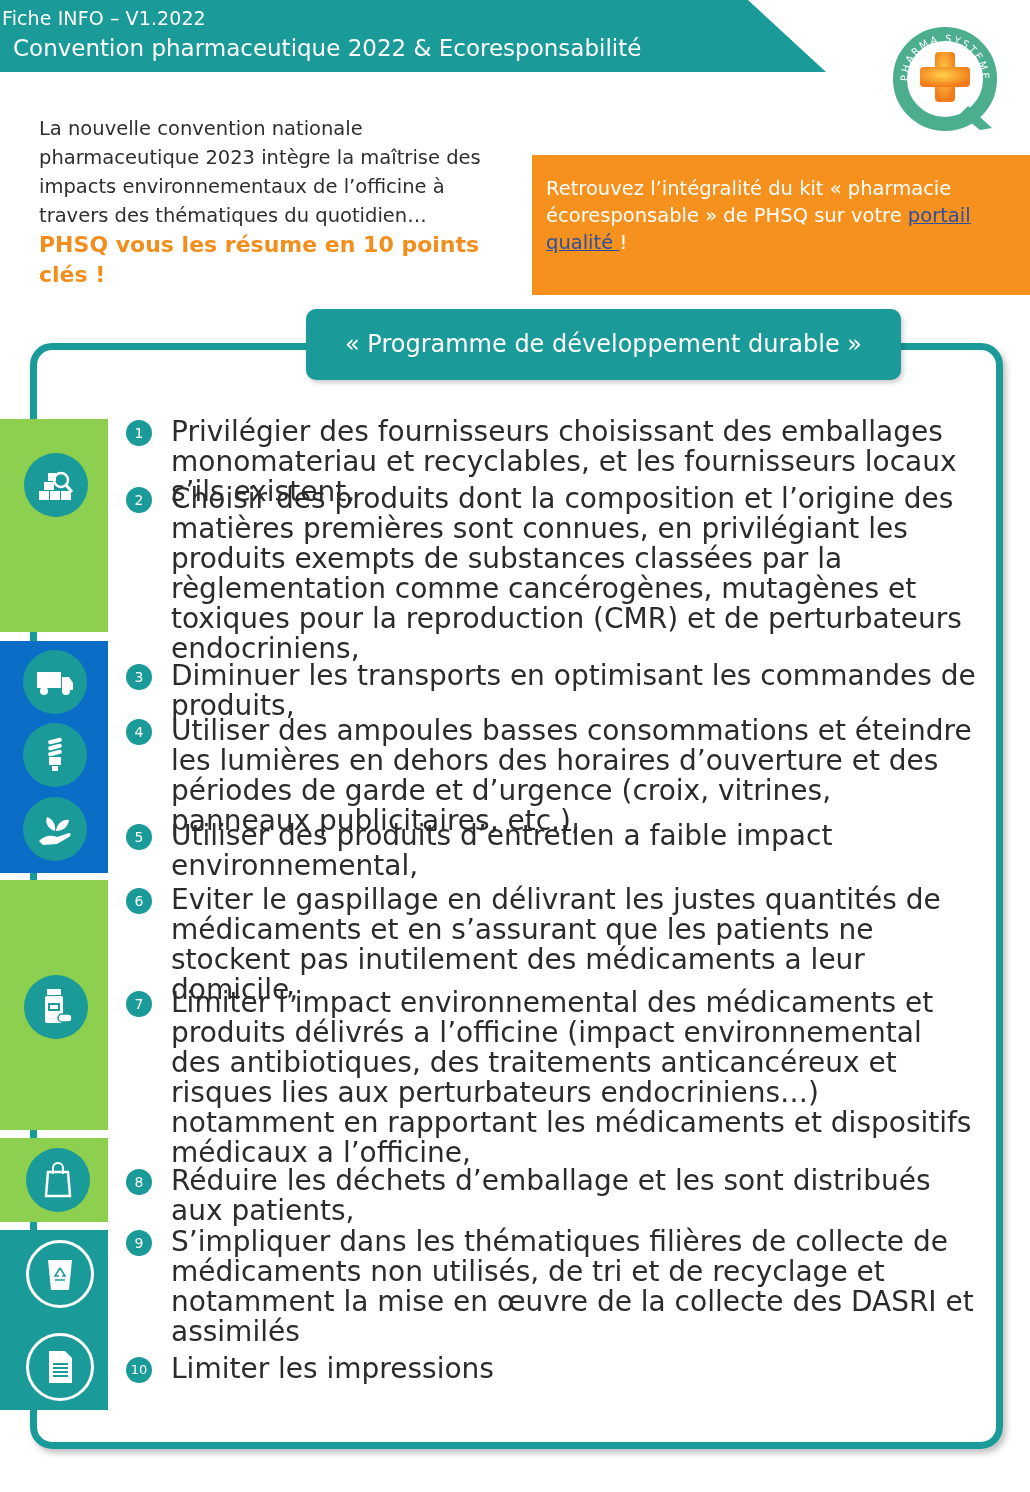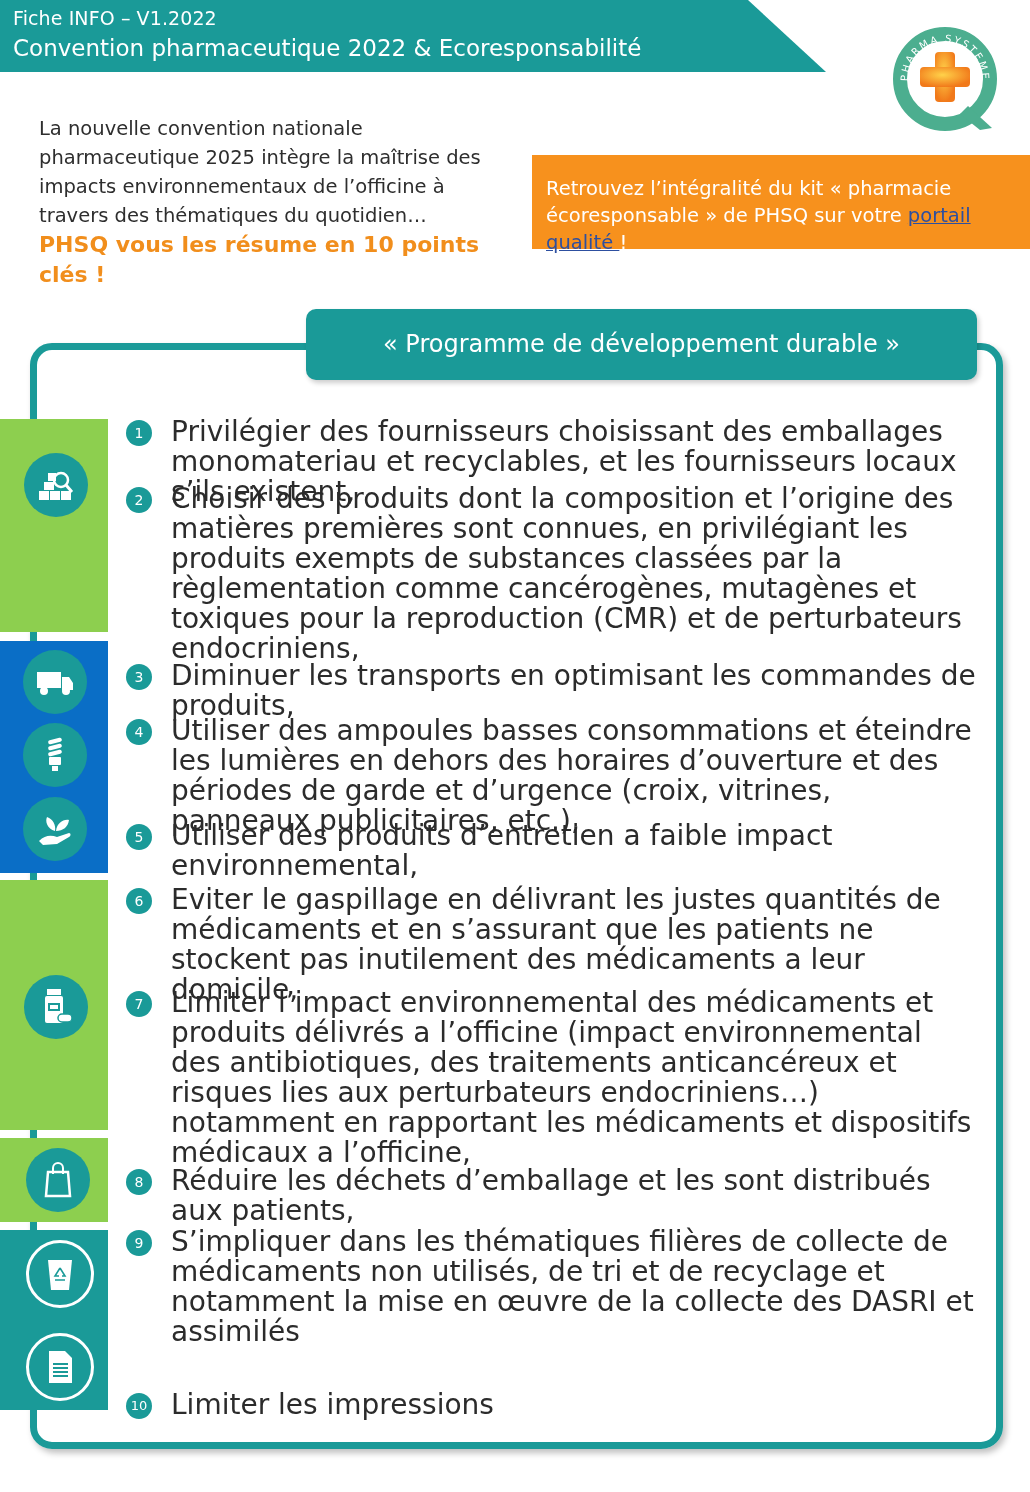--- a/index.html
+++ b/index.html
@@ -4,45 +4,45 @@
 <style>
   * { box-sizing: border-box; margin: 0; padding: 0; }
   html, body { width: 1030px; height: 1492px; background: #ffffff; overflow: hidden; }
   body { position: relative; font-family: "DejaVu Sans", sans-serif; color: #2b2b2b; }
 
   .header-band {
     position: absolute; left: 0; top: 0; width: 826px; height: 72px;
     background: #1a9a98;
     clip-path: polygon(0 0, 748px 0, 826px 72px, 0 72px);
   }
-  .header-sub { position: absolute; left: 13px; top: 7px; font-size: 19px; color: #ffffff; letter-spacing: 0.1px; }
+  .header-sub { position: absolute; left: 2px; top: 7px; font-size: 19px; color: #ffffff; letter-spacing: 0.1px; }
   .header-title { position: absolute; left: 13px; top: 35px; font-size: 23px; color: #ffffff; }
 
   .logo { position: absolute; left: 890px; top: 24px; width: 110px; height: 110px; }
 
   .intro {
     position: absolute; left: 39px; top: 114px; width: 450px;
     font-size: 19.5px; line-height: 29px; color: #2e2e2e;
   }
   .intro .hl { color: #f18e1c; font-weight: bold; font-size: 22px; }
 
   .kit-box {
-    position: absolute; left: 532px; top: 155px; width: 498px; height: 94px;
+    position: absolute; left: 532px; top: 155px; width: 498px; height: 140px;
     background: #f7911d; padding: 20px 14px 0 14px;
     font-size: 19.5px; line-height: 27px; color: #ffffff;
   }
   .kit-box a { color: #2d4fa0; text-decoration: underline; }
 
   .frame {
     position: absolute; left: 30px; top: 343px; width: 973px; height: 1106px;
     border: 7px solid #1a9a98; border-radius: 22px;
     box-shadow: 3px 4px 6px rgba(0,0,0,0.25);
   }
   .prog-title {
-    position: absolute; left: 306px; top: 309px; width: 671px; height: 71px;
+    position: absolute; left: 306px; top: 309px; width: 595px; height: 71px;
     background: #1a9a98; border-radius: 10px;
     color: #ffffff; font-size: 24px; text-align: center; line-height: 71px;
     box-shadow: 2px 3px 5px rgba(0,0,0,0.2);
   }
 
   .band { position: absolute; left: 0; width: 108px; }
   .band.green { background: #8dcf4f; }
   .band.blue { background: #0a6ec6; }
   .band.teal { background: #1a9a98; }
 
@@ -87,21 +87,21 @@
       <textPath href="#arcBot" startOffset="50%" text-anchor="middle">QUALITE</textPath>
     </text>
     <g>
       <rect x="45" y="28" width="20" height="50" rx="4" fill="url(#crossGrad)"></rect>
       <rect x="30" y="43" width="50" height="20" rx="4" fill="url(#crossGrad)"></rect>
     </g>
   </svg>
 </div>
 
 <div class="intro">
-  <span>La nouvelle convention nationale pharmaceutique 2025 intègre la maîtrise des impacts environnementaux de l’officine à travers des thématiques du quotidien… </span><span class="hl">PHSQ vous les résume en 10 points clés !</span>
+  <span>La nouvelle convention nationale pharmaceutique 2023 intègre la maîtrise des impacts environnementaux de l’officine à travers des thématiques du quotidien… </span><span class="hl">PHSQ vous les résume en 10 points clés !</span>
 </div>
 
 <div class="kit-box">
   <span>Retrouvez l’intégralité du kit « pharmacie écoresponsable » de PHSQ sur votre </span><a href="#">portail qualité </a><span>!</span>
 </div>
 
 <div class="frame"></div>
 <div class="prog-title">« Programme de développement durable »</div>
 
 <div class="band green" style="top:419px;height:213px;"></div>
@@ -217,16 +217,16 @@
   <div class="item-text">Limiter l’impact environnemental des médicaments et produits délivrés a l’officine (impact environnemental des antibiotiques, des traitements anticancéreux et risques lies aux perturbateurs endocriniens…) notamment en rapportant les médicaments et dispositifs médicaux a l’officine,</div>
 </div>
 <div class="item" style="top:1166px;">
   <span class="num">8</span>
   <div class="item-text">Réduire les déchets d’emballage et les sont distribués aux patients,</div>
 </div>
 <div class="item" style="top:1227px;">
   <span class="num">9</span>
   <div class="item-text">S’impliquer dans les thématiques filières de collecte de médicaments non utilisés, de tri et de recyclage et notamment la mise en œuvre de la collecte des DASRI et assimilés</div>
 </div>
-<div class="item" style="top:1354px;margin-top:36px;">
+<div class="item" style="top:1354px;">
   <span class="num small">10</span>
   <div class="item-text">Limiter les impressions</div>
 </div>
 
 </body></html>

